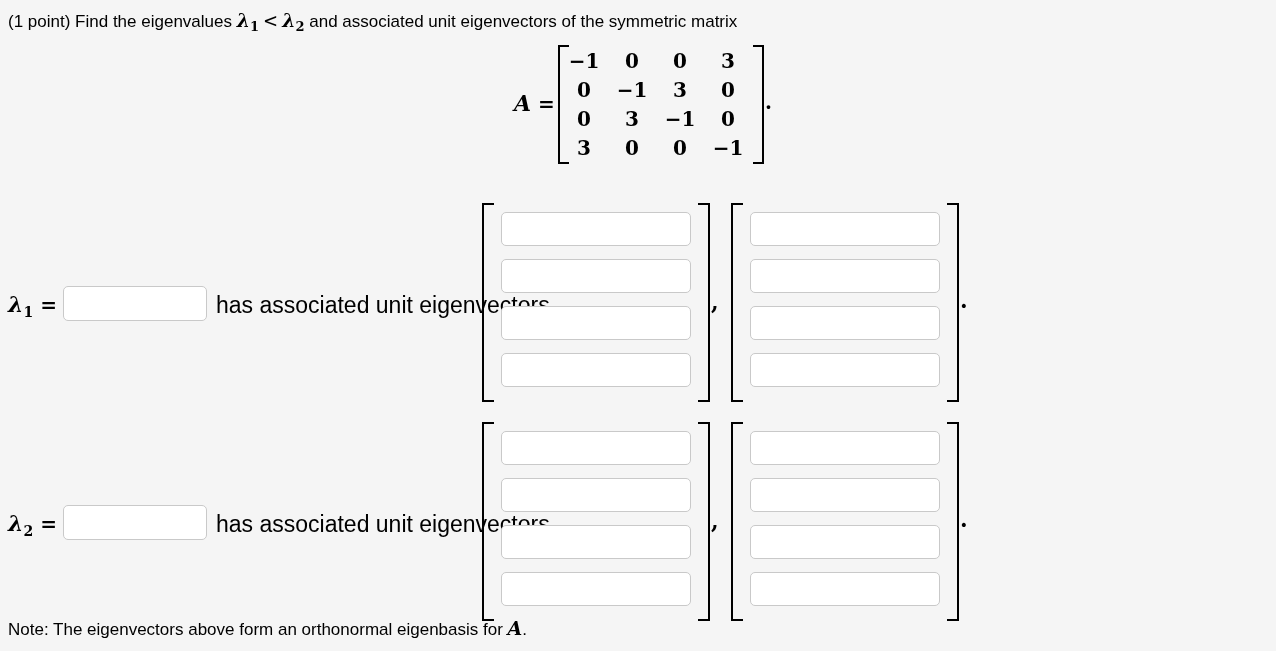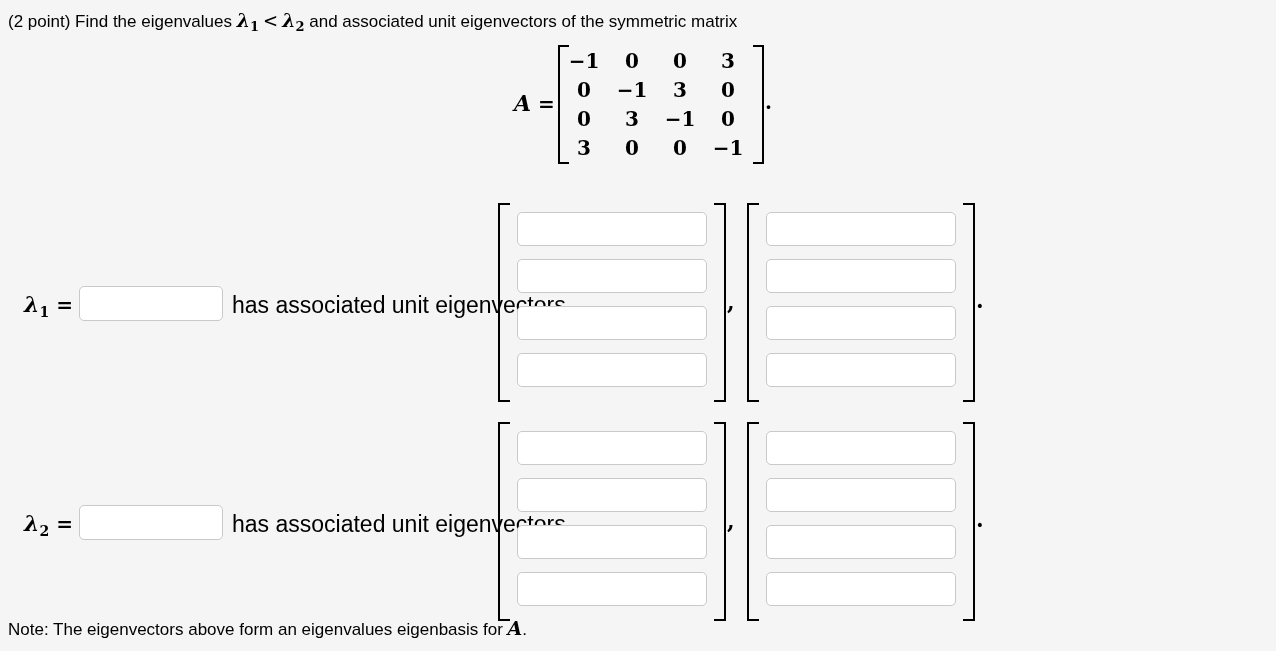--- a/index.html
+++ b/index.html
@@ -78,21 +78,21 @@
   }
   .matrix-period {
     left: 765px; top: 92px;
     font-family: "DejaVu Serif", serif;
     font-size: 20px; font-weight: 600;
     line-height: 20px;
   }
 
   
   .egroup {
-    left: 16px; width: 1108px; height: 195px;
+    left: 0; width: 1108px; height: 195px;
   }
   .egroup.g1 { top: 203px; }
   .egroup.g2 { top: 422px; }
 
   .lambda-label {
     left: 8px; top: 88px;
     white-space: nowrap;
     line-height: 26px;
   }
   .lambda-label .lam2 {
@@ -173,21 +173,21 @@
     font-size: 17px;
     line-height: 24px;
     white-space: nowrap;
   }
   .note .mvar { font-size: 19px; }
 </style>
 </head>
 <body>
 
 <div class="abs stmt">
-  <span>(2 point) Find the eigenvalues </span><span class="math lam">λ</span><span class="math lamsub">1</span><span class="math rel">&lt;</span><span class="math lam">λ</span><span class="math lamsub">2</span><span> and associated unit eigenvectors of the symmetric matrix</span>
+  <span>(1 point) Find the eigenvalues </span><span class="math lam">λ</span><span class="math lamsub">1</span><span class="math rel">&lt;</span><span class="math lam">λ</span><span class="math lamsub">2</span><span> and associated unit eigenvectors of the symmetric matrix</span>
 </div>
 
 <div class="abs a-eq">
   <span class="mvar">A</span><span class="math eqsign">=</span>
 </div>
 <div class="abs mbrack l"></div>
 <div class="abs mbrack r"></div>
 <div class="abs matrix-grid">
   <div class="mrow">
     <div class="mcell">−1</div>
@@ -262,14 +262,14 @@
   <input class="abs wwinput ventry colB r0" type="text" value="" style="">
   <input class="abs wwinput ventry colB r1" type="text" value="" style="">
   <input class="abs wwinput ventry colB r2" type="text" value="" style="">
   <input class="abs wwinput ventry colB r3" type="text" value="" style="">
   <div class="abs vb r p2r"></div>
 
   <div class="abs term">.</div>
 </div>
 
 <div class="abs note">
-  <span>Note: The eigenvectors above form an eigenvalues eigenbasis for </span><span class="mvar">A</span><span>.</span>
+  <span>Note: The eigenvectors above form an orthonormal eigenbasis for </span><span class="mvar">A</span><span>.</span>
 </div>
 
 </body></html>

